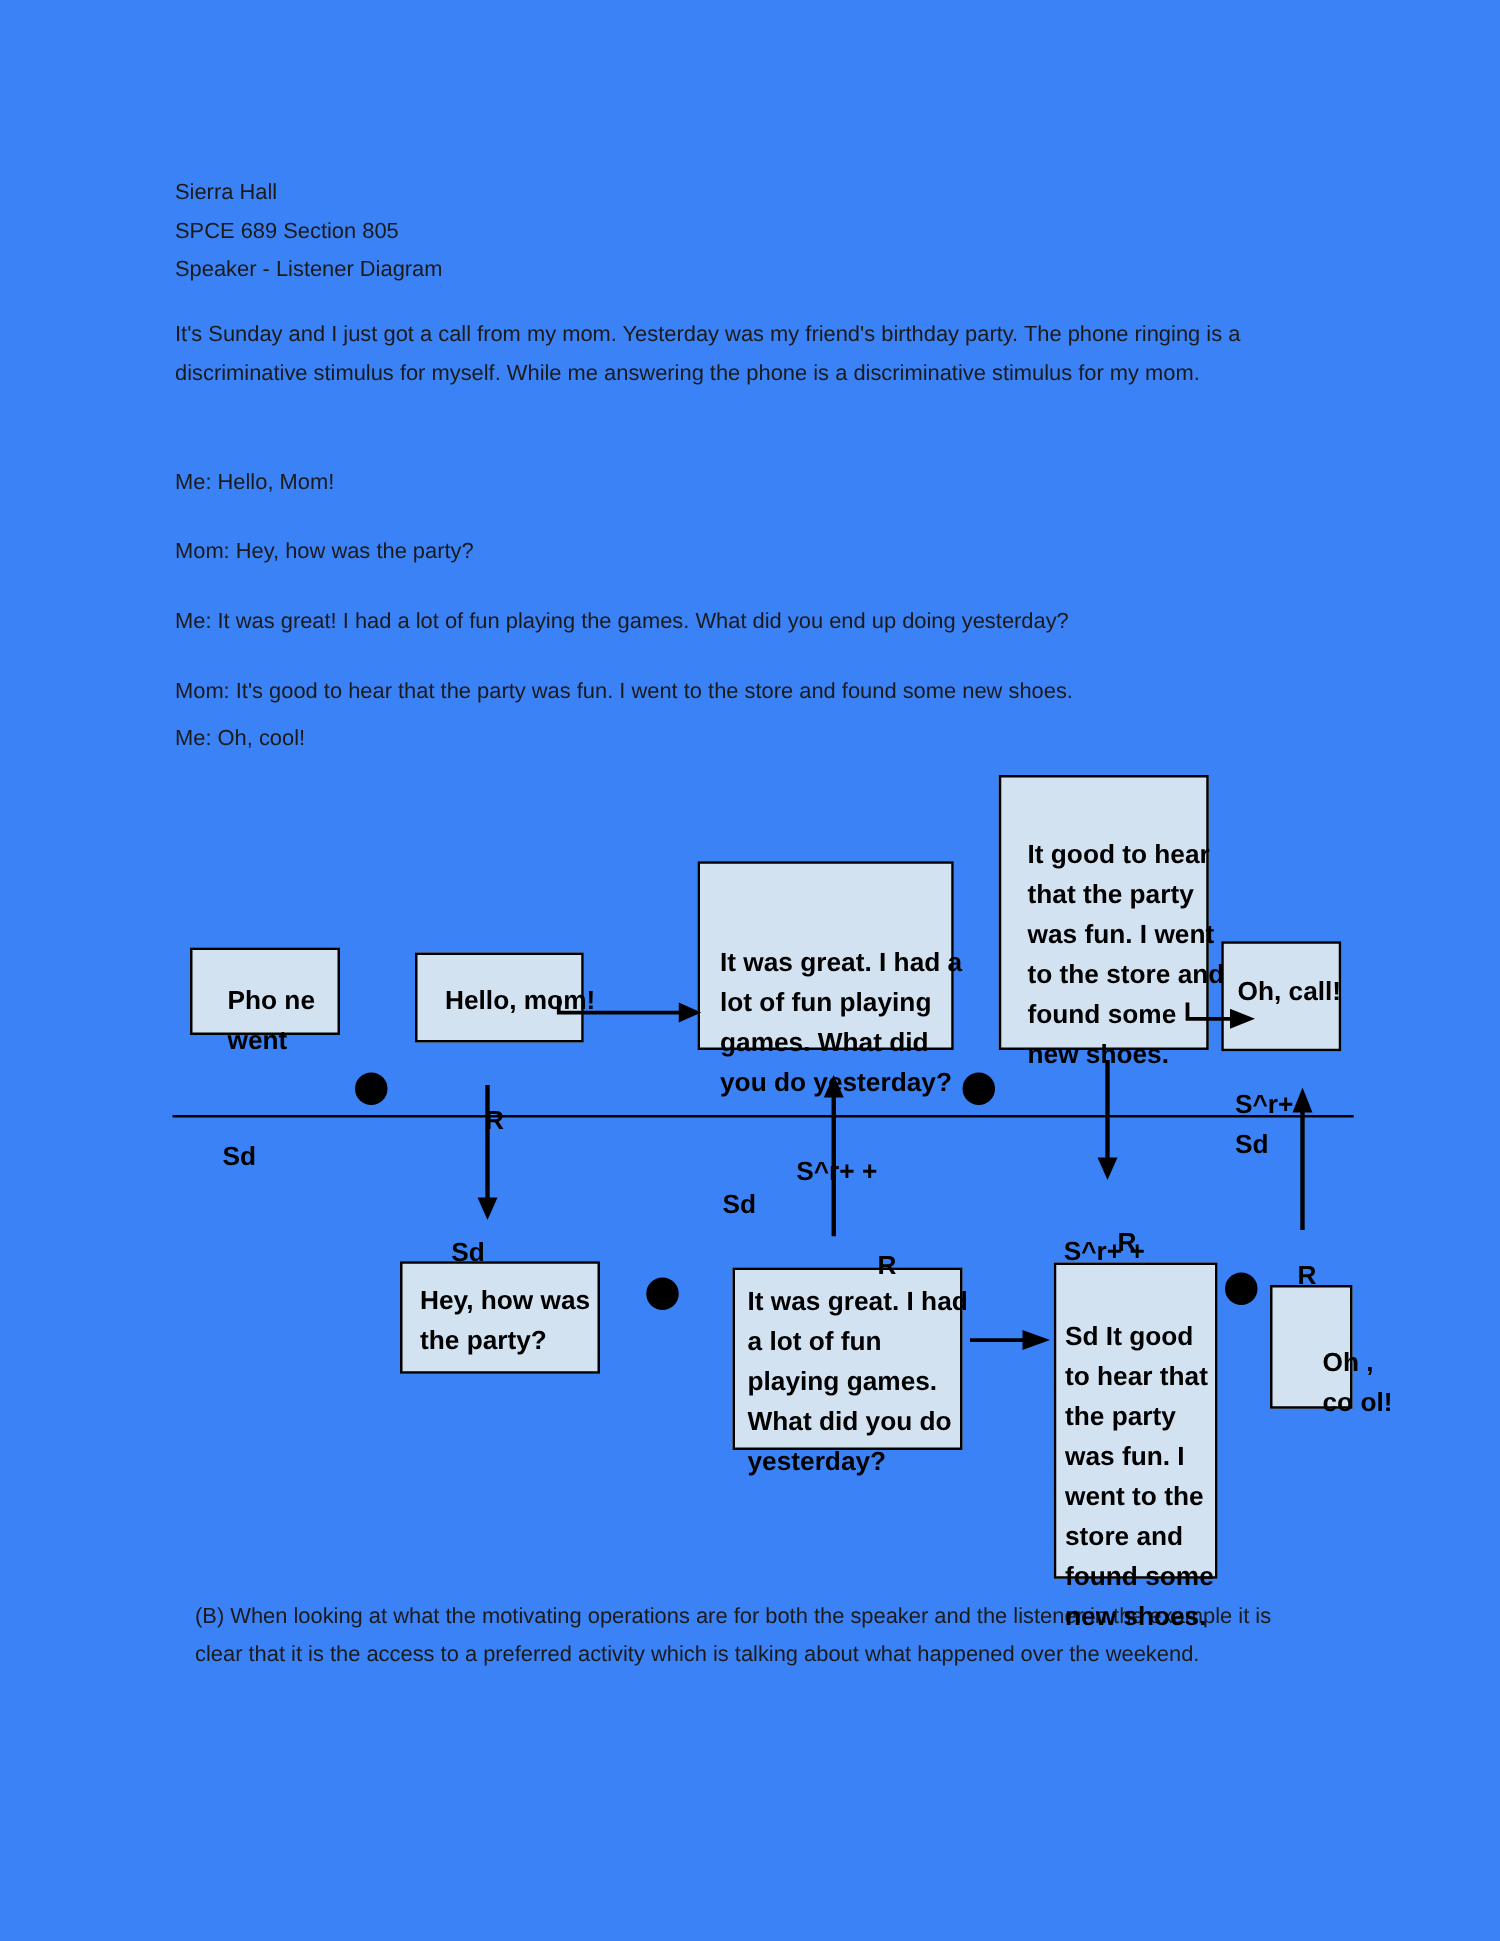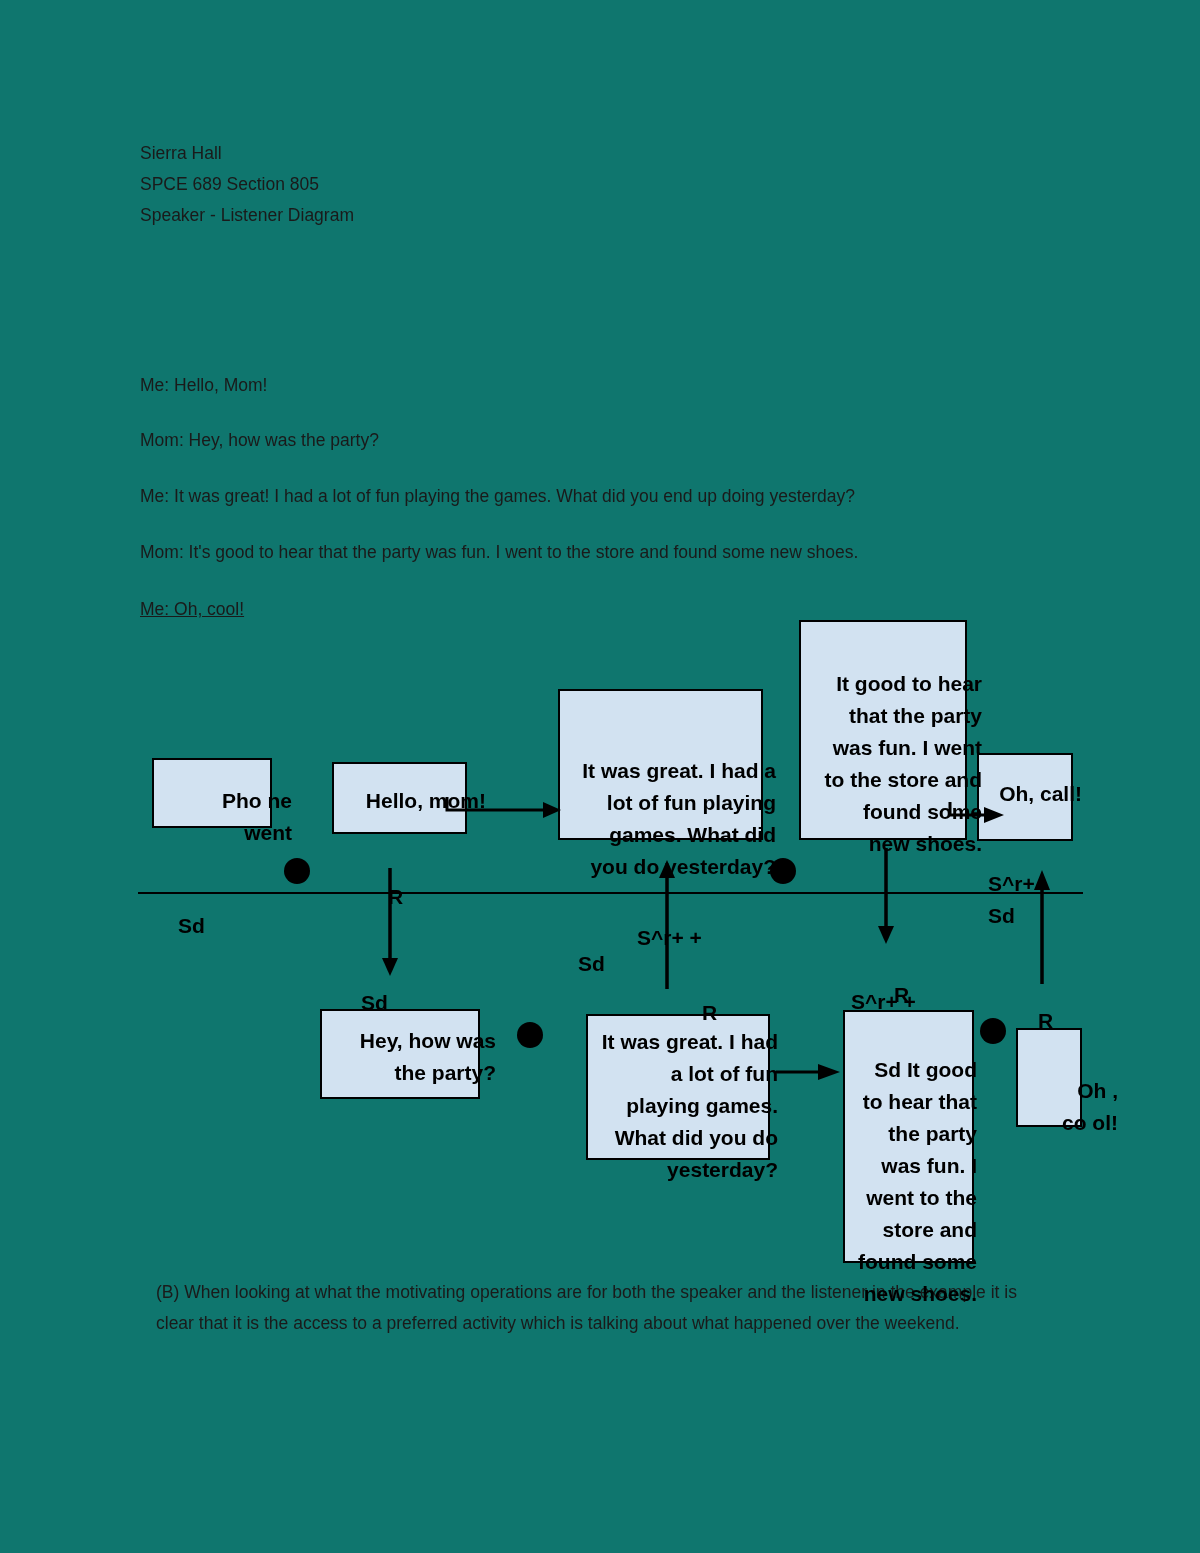--- a/index.html
+++ b/index.html
@@ -9,40 +9,40 @@
   }
   body {
     font-family: "Liberation Sans", sans-serif;
     color: #000000;
   }
   #page {
     position: relative;
     width: 1200px;
     height: 1553px;
     overflow: hidden;
-    background: #0f766e;
+    background: #3b82f6;
   }
 
   
   .doc-text {
     position: absolute;
     left: 140px;
     width: 900px;
     font-size: 17.5px;
     line-height: 31px;
     color: #1a1a1a;
     white-space: pre-wrap;
   }
   #header-block { top: 138px; }
   #intro-para   { top: 252px; }
   #line-me1     { top: 370px; }
   #line-mom1    { top: 425px; }
   #line-me2     { top: 481px; }
   #line-mom2    { top: 537px; }
-  #line-me3     { top: 594px; text-decoration: underline; }
+  #line-me3     { top: 575px; }
   #para-b       { top: 1277px; width: 900px; margin-left: 16px; }
 
   
   #diagram {
     position: absolute;
     left: 0;
     top: 0;
     width: 1200px;
     height: 1553px;
   }
@@ -54,21 +54,20 @@
     z-index: 2;
   }
   .node-text {
     position: absolute;
     font-weight: bold;
     font-size: 21px;
     line-height: 32px;
     color: #000000;
     z-index: 4;
     pointer-events: none;
-    text-align: right;
   }
   .tag {
     position: absolute;
     font-weight: bold;
     font-size: 21px;
     line-height: 26px;
     color: #000000;
     z-index: 5;
     white-space: nowrap;
   }
@@ -90,20 +89,21 @@
   }
 </style>
 </head>
 <body>
 
 <div id="page">
 
   <div class="doc-text" id="header-block">Sierra Hall
 SPCE 689 Section 805
 Speaker - Listener Diagram</div>
+  <div class="doc-text" id="intro-para">It's Sunday and I just got a call from my mom. Yesterday was my friend's birthday party. The phone ringing is a discriminative stimulus for myself. While me answering the phone is a discriminative stimulus for my mom.</div>
   <div class="doc-text" id="line-me1">Me: Hello, Mom!</div>
   <div class="doc-text" id="line-mom1">Mom: Hey, how was the party?</div>
   <div class="doc-text" id="line-me2">Me: It was great! I had a lot of fun playing the games. What did you end up doing yesterday?</div>
   <div class="doc-text" id="line-mom2">Mom: It's good to hear that the party was fun. I went to the store and found some new shoes.</div>
   <div class="doc-text" id="line-me3">Me: Oh, cool!</div>
 
   <div id="diagram">
 
     <div class="baseline" style="left:138px; top:892px; width:945px;"></div>
 

